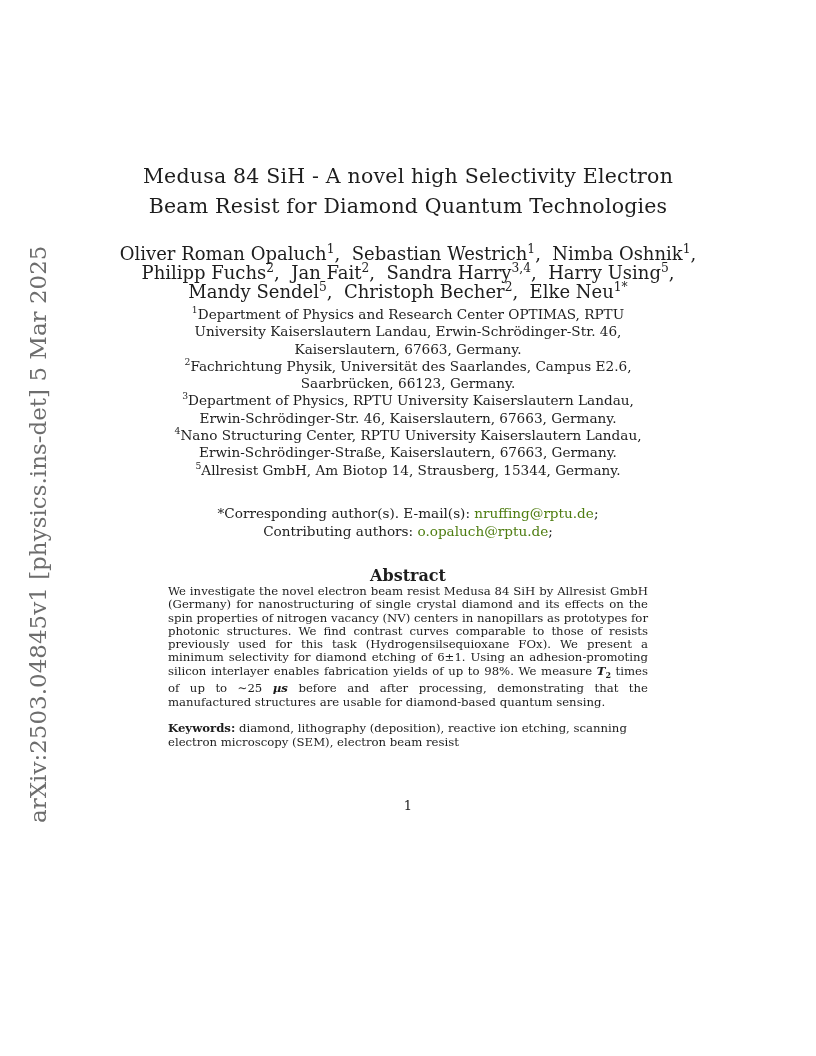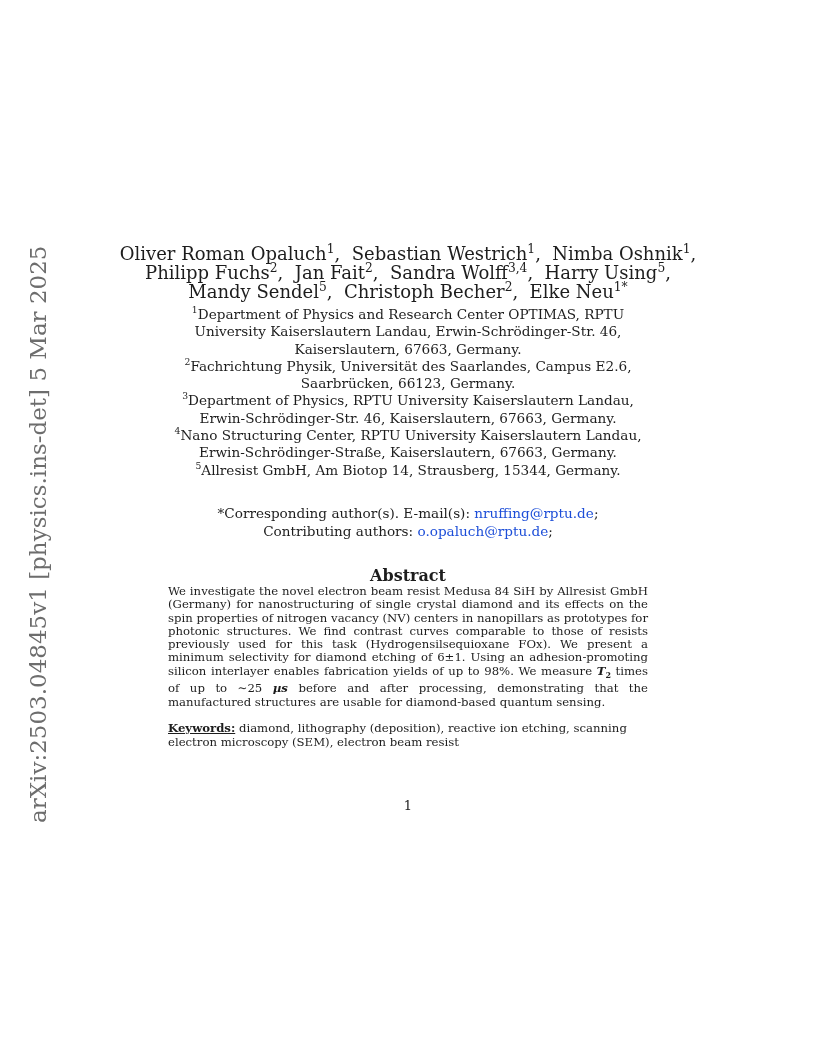--- a/index.html
+++ b/index.html
@@ -43,60 +43,61 @@
     position:absolute; top:306px; left:158px; width:500px;
     text-align:center;
     font-size:13.6px; line-height:17.3px;
   }
 
   .contact {
     position:absolute; top:505px; left:158px; width:500px;
     text-align:center;
     font-size:13.6px; line-height:17.5px;
   }
-  .link { color:#1d4ed8; text-decoration:none; cursor:pointer; }
+  .link { color:#4d7c0f; text-decoration:none; cursor:pointer; }
 
   .abstract-head {
     position:absolute; top:566px; left:168px; width:480px;
     text-align:center;
     font-size:16px; font-weight:bold;
   }
   .abstract-body {
     position:absolute; top:585px; left:168px; width:480px;
     font-size:11.7px; line-height:13.3px;
     text-align:justify;
   }
   .t2 { font-weight:bold; font-style:italic; }
   .t2sub { font-weight:bold; font-size:68%; }
   .mus { font-weight:bold; font-style:italic; }
 
   .keywords {
     position:absolute; top:722px; left:168px; width:480px;
     font-size:11.7px; line-height:13.5px;
     text-align:left;
   }
-  .kw-label { font-weight:bold;text-decoration:underline; }
+  .kw-label { font-weight:bold; }
 
   .pageno {
     position:absolute; top:798px; left:0; width:816px;
     text-align:center;
     font-size:13px;
   }
 </style>
 </head>
 <body>
 
 <div class="page">
 
   <div class="arxiv-banner">arXiv:2503.04845v1  [physics.ins-det]  5 Mar 2025</div>
 
+  <h1 class="title"><span>Medusa 84 SiH - A novel high Selectivity Electron</span><br><span>Beam Resist for Diamond Quantum Technologies</span></h1>
 
   <div class="authors">
     <div class="line"><span>Oliver Roman Opaluch</span><sup>1</sup><span>,  </span><span>Sebastian Westrich</span><sup>1</sup><span>,  </span><span>Nimba Oshnik</span><sup>1</sup><span>,</span></div>
-    <div class="line"><span>Philipp Fuchs</span><sup>2</sup><span>,  </span><span>Jan Fait</span><sup>2</sup><span>,  </span><span>Sandra Wolff</span><sup>3,4</sup><span>,  </span><span>Harry Using</span><sup>5</sup><span>,</span></div>
+    <div class="line"><span>Philipp Fuchs</span><sup>2</sup><span>,  </span><span>Jan Fait</span><sup>2</sup><span>,  </span><span>Sandra Harry</span><sup>3,4</sup><span>,  </span><span>Harry Using</span><sup>5</sup><span>,</span></div>
     <div class="line"><span>Mandy Sendel</span><sup>5</sup><span>,  </span><span>Christoph Becher</span><sup>2</sup><span>,  </span><span>Elke Neu</span><sup>1*</sup><span></span></div>
   </div>
 
   <div class="affiliations">
     <div><sup>1</sup><span>Department of Physics and Research Center OPTIMAS, RPTU University Kaiserslautern Landau, Erwin-Schrödinger-Str. 46, Kaiserslautern, 67663, Germany.</span></div>
     <div><sup>2</sup><span>Fachrichtung Physik, Universität des Saarlandes, Campus E2.6, Saarbrücken, 66123, Germany.</span></div>
     <div><sup>3</sup><span>Department of Physics, RPTU University Kaiserslautern Landau, Erwin-Schrödinger-Str. 46, Kaiserslautern, 67663, Germany.</span></div>
     <div><sup>4</sup><span>Nano Structuring Center, RPTU University Kaiserslautern Landau, Erwin-Schrödinger-Straße, Kaiserslautern, 67663, Germany.</span></div>
     <div><sup>5</sup><span>Allresist GmbH, Am Biotop 14, Strausberg, 15344, Germany.</span></div>
   </div>

